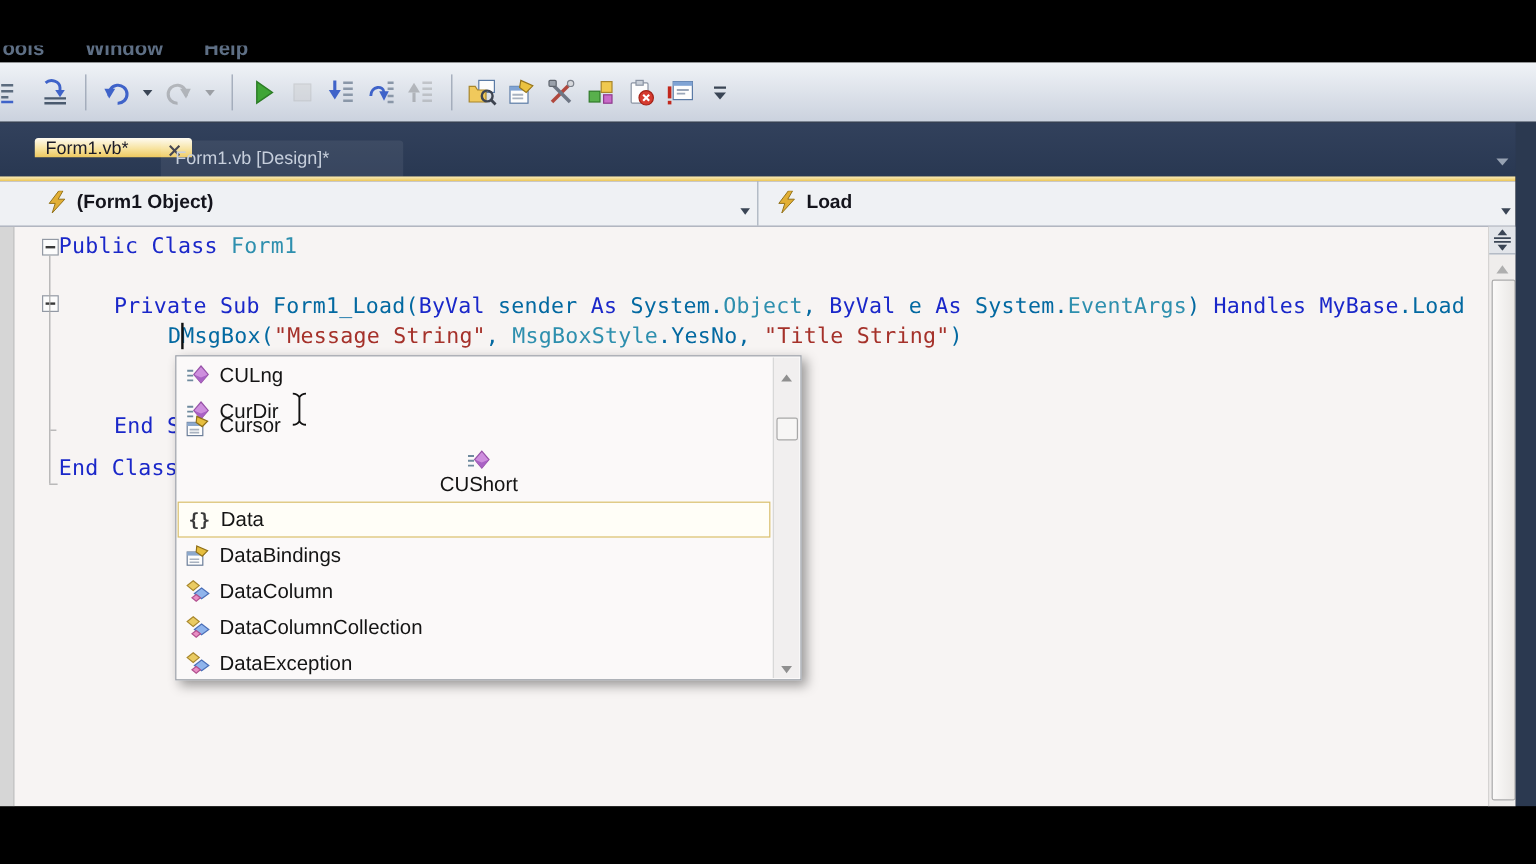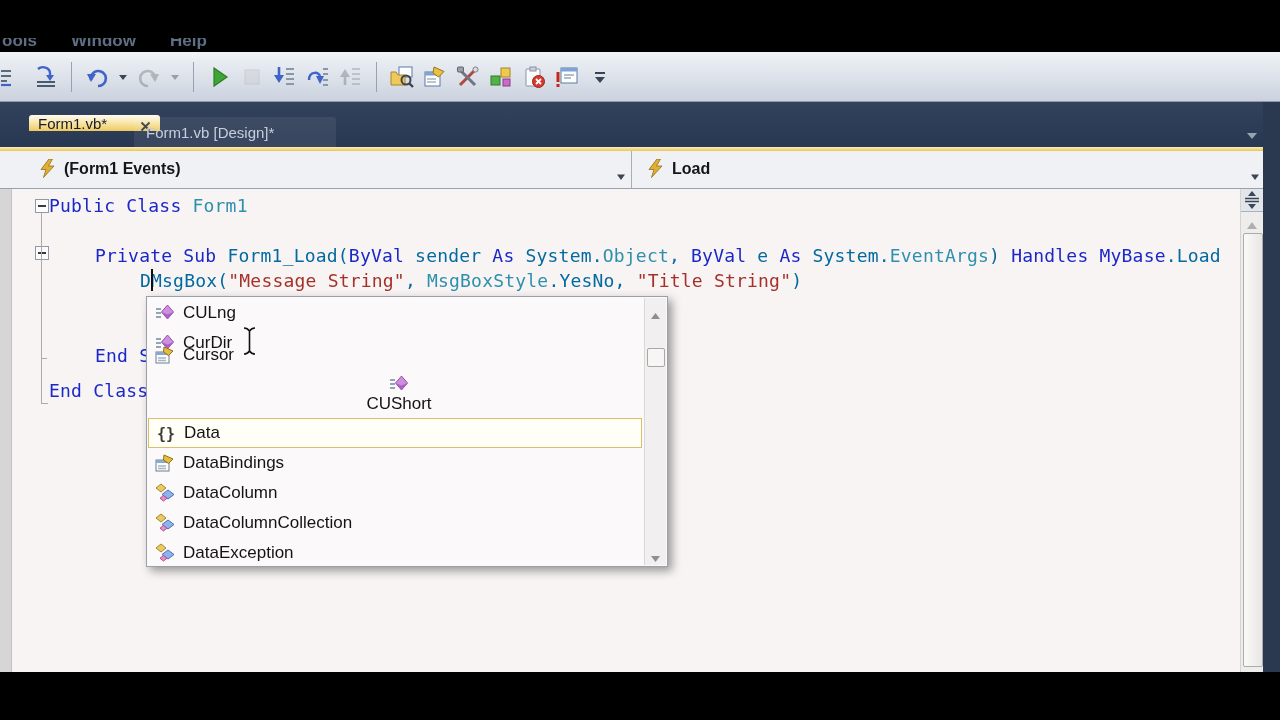--- a/index.html
+++ b/index.html
@@ -251,21 +251,21 @@
   </span>
 
   <div class="abs accent"></div>
 
   <div class="abs navbar"></div>
   <span class="abs bolt" style="left:40px;">
     <svg viewBox="0 0 15 19">
         <polygon points="9,0 1,10.5 6,10.5 3.5,18.5 14,7 8.5,7 12.5,0" fill="#E2AF35" stroke="#8F6F17" stroke-width="0.8"></polygon>
       </svg>
   </span>
-  <span class="abs combo-text" style="left:64px;">(Form1 Events)</span>
+  <span class="abs combo-text" style="left:64px;">(Form1 Object)</span>
   <span class="abs combo-arrow" style="left:616px;">
     <svg viewBox="0 0 10 8">
         <path d="M1 1.5 L5 7 L9 1.5 Z" fill="#3A4555"></path>
       </svg>
   </span>
   <div class="abs nav-div"></div>
   <span class="abs bolt" style="left:648px;">
     <svg viewBox="0 0 15 19">
         <polygon points="9,0 1,10.5 6,10.5 3.5,18.5 14,7 8.5,7 12.5,0" fill="#E2AF35" stroke="#8F6F17" stroke-width="0.8"></polygon>
       </svg>

